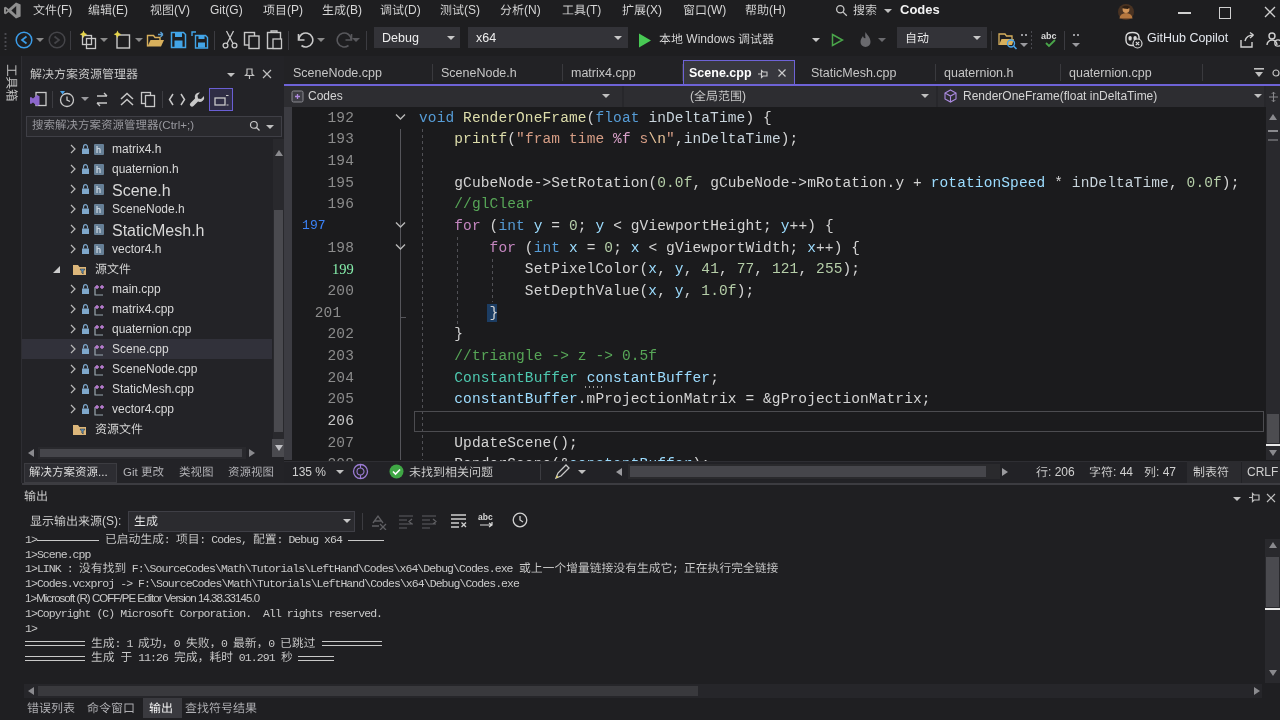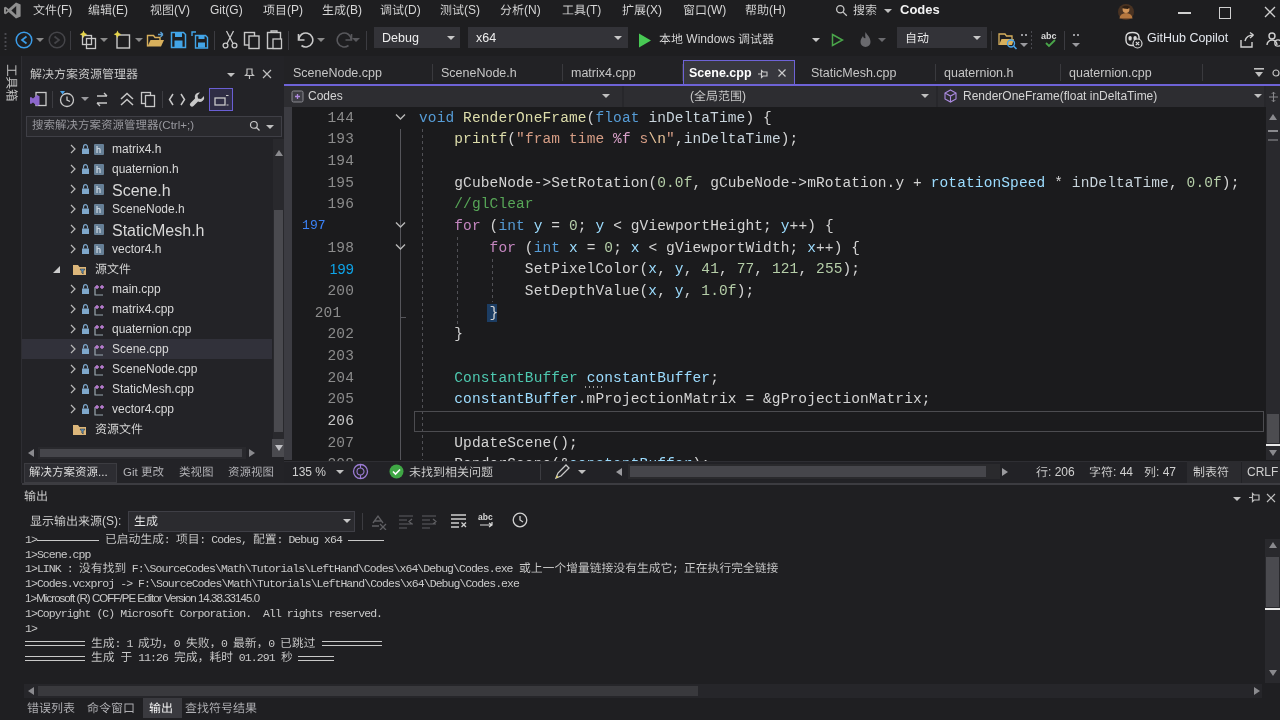--- a/index.html
+++ b/index.html
@@ -750,48 +750,49 @@
 <path d="M1 1.5 L5.5 6 L10 1.5" fill="none" stroke="#b8b8b8" stroke-width="1.4"></path>
     </svg>
     <svg style="position:absolute;left:395px;top:221.4px" width="11" height="8" viewBox="0 0 11 8">
 <path d="M1 1.5 L5.5 6 L10 1.5" fill="none" stroke="#b8b8b8" stroke-width="1.4"></path>
     </svg>
     <svg style="position:absolute;left:395px;top:243.0px" width="11" height="8" viewBox="0 0 11 8">
 <path d="M1 1.5 L5.5 6 L10 1.5" fill="none" stroke="#b8b8b8" stroke-width="1.4"></path>
     </svg>
     <div style="position:absolute;left:487px;top:304.03000000000003px;width:10px;height:18px;background:#1c3d63;"></div>
     <div style="position:absolute;left:414px;top:411.38px;width:850px;height:20.5px;border:1px solid #4c4c50;"></div>
-    <div style="position:absolute;left:302px;top:109.50px;width:52px;text-align:right;font-family:'Liberation Mono',monospace;font-size:14.5px;letter-spacing:0.12px;color:#8c8c8c;line-height:normal">144</div>
+    <div style="position:absolute;left:302px;top:109.50px;width:52px;text-align:right;font-family:'Liberation Mono',monospace;font-size:14.5px;letter-spacing:0.12px;color:#8c8c8c;line-height:normal">192</div>
     <div style="position:absolute;left:302px;top:131.17px;width:52px;text-align:right;font-family:'Liberation Mono',monospace;font-size:14.5px;letter-spacing:0.12px;color:#8c8c8c;line-height:normal">193</div>
     <div style="position:absolute;left:302px;top:152.84px;width:52px;text-align:right;font-family:'Liberation Mono',monospace;font-size:14.5px;letter-spacing:0.12px;color:#8c8c8c;line-height:normal">194</div>
     <div style="position:absolute;left:302px;top:174.51px;width:52px;text-align:right;font-family:'Liberation Mono',monospace;font-size:14.5px;letter-spacing:0.12px;color:#8c8c8c;line-height:normal">195</div>
     <div style="position:absolute;left:302px;top:196.18px;width:52px;text-align:right;font-family:'Liberation Mono',monospace;font-size:14.5px;letter-spacing:0.12px;color:#8c8c8c;line-height:normal">196</div>
     <div style="position:absolute;left:302px;top:217.85px;width:52px;text-align:left;font-family:'Liberation Mono',monospace;font-size:13px;letter-spacing:0.12px;color:#3b82f6;line-height:normal">197</div>
     <div style="position:absolute;left:302px;top:239.52px;width:52px;text-align:right;font-family:'Liberation Mono',monospace;font-size:14.5px;letter-spacing:0.12px;color:#8c8c8c;line-height:normal">198</div>
-    <div style="position:absolute;left:302px;top:261.19px;width:52px;text-align:right;font-family:Liberation Sans, sans-serif;font-size:14.5px;letter-spacing:0.12px;color:#0ea5e9;line-height:normal">199</div>
+    <div style="position:absolute;left:302px;top:261.19px;width:52px;text-align:right;font-family:Liberation Serif, serif;font-size:14.5px;letter-spacing:0.12px;color:#86efac;line-height:normal">199</div>
     <div style="position:absolute;left:302px;top:282.86px;width:52px;text-align:right;font-family:'Liberation Mono',monospace;font-size:14.5px;letter-spacing:0.12px;color:#8c8c8c;line-height:normal">200</div>
     <div style="position:absolute;left:302px;top:304.53px;width:52px;text-align:center;font-family:'Liberation Mono',monospace;font-size:14.5px;letter-spacing:0.12px;color:#8c8c8c;line-height:normal">201</div>
     <div style="position:absolute;left:302px;top:326.20px;width:52px;text-align:right;font-family:'Liberation Mono',monospace;font-size:14.5px;letter-spacing:0.12px;color:#8c8c8c;line-height:normal">202</div>
     <div style="position:absolute;left:302px;top:347.87px;width:52px;text-align:right;font-family:'Liberation Mono',monospace;font-size:14.5px;letter-spacing:0.12px;color:#8c8c8c;line-height:normal">203</div>
     <div style="position:absolute;left:302px;top:369.54px;width:52px;text-align:right;font-family:'Liberation Mono',monospace;font-size:14.5px;letter-spacing:0.12px;color:#8c8c8c;line-height:normal">204</div>
     <div style="position:absolute;left:302px;top:391.21px;width:52px;text-align:right;font-family:'Liberation Mono',monospace;font-size:14.5px;letter-spacing:0.12px;color:#8c8c8c;line-height:normal">205</div>
     <div style="position:absolute;left:302px;top:412.88px;width:52px;text-align:right;font-family:'Liberation Mono',monospace;font-size:14.5px;letter-spacing:0.12px;color:#c6c6c6;line-height:normal">206</div>
     <div style="position:absolute;left:302px;top:434.55px;width:52px;text-align:right;font-family:'Liberation Mono',monospace;font-size:14.5px;letter-spacing:0.12px;color:#8c8c8c;line-height:normal">207</div>
     <div style="position:absolute;left:302px;top:456.22px;width:52px;text-align:right;font-family:'Liberation Mono',monospace;font-size:14.5px;letter-spacing:0.12px;color:#8c8c8c;line-height:normal">208</div>
     <div style="position:absolute;left:419px;top:109.5px;width:840px;height:353px;overflow:hidden">
       <div style="position:absolute;left:0;top:0.00px;font-family:'Liberation Mono',monospace;font-size:14.5px;letter-spacing:0.12px;white-space:pre;line-height:normal"><span style="color:#569cd6">void </span><span style="color:#dcdcaa">RenderOneFrame</span><span style="color:#d4d4d4">(</span><span style="color:#569cd6">float </span><span style="color:#c8d4dc">inDeltaTime</span><span style="color:#d4d4d4">) {</span></div>
       <div style="position:absolute;left:0;top:21.67px;font-family:'Liberation Mono',monospace;font-size:14.5px;letter-spacing:0.12px;white-space:pre;line-height:normal">    <span style="color:#dcdcaa">printf</span><span style="color:#d4d4d4">(</span><span style="color:#d69d85">"fram time </span><span style="color:#d8a0c8">%f</span><span style="color:#d69d85"> s</span><span style="color:#e8c49a">\n</span><span style="color:#d69d85">"</span><span style="color:#d4d4d4">,</span><span style="color:#c8d4dc">inDeltaTime</span><span style="color:#d4d4d4">);</span></div>
       <div style="position:absolute;left:0;top:65.01px;font-family:'Liberation Mono',monospace;font-size:14.5px;letter-spacing:0.12px;white-space:pre;line-height:normal">    <span style="color:#d4d4d4">gCubeNode-&gt;</span><span style="color:#d4d4d4">SetRotation</span><span style="color:#d4d4d4">(</span><span style="color:#b5cea8">0.0f</span><span style="color:#d4d4d4">, gCubeNode-&gt;mRotation.y + </span><span style="color:#9cdcfe">rotationSpeed</span><span style="color:#d4d4d4"> * </span><span style="color:#c8d4dc">inDeltaTime</span><span style="color:#d4d4d4">, </span><span style="color:#b5cea8">0.0f</span><span style="color:#d4d4d4">);</span></div>
       <div style="position:absolute;left:0;top:86.68px;font-family:'Liberation Mono',monospace;font-size:14.5px;letter-spacing:0.12px;white-space:pre;line-height:normal">    <span style="color:#57a657">//glClear</span></div>
       <div style="position:absolute;left:0;top:108.35px;font-family:'Liberation Mono',monospace;font-size:14.5px;letter-spacing:0.12px;white-space:pre;line-height:normal">    <span style="color:#c586c0">for</span><span style="color:#d4d4d4"> (</span><span style="color:#569cd6">int </span><span style="color:#9cdcfe">y</span><span style="color:#d4d4d4"> = </span><span style="color:#b5cea8">0</span><span style="color:#d4d4d4">; </span><span style="color:#9cdcfe">y</span><span style="color:#d4d4d4"> &lt; gViewportHeight; </span><span style="color:#9cdcfe">y</span><span style="color:#d4d4d4">++) {</span></div>
       <div style="position:absolute;left:0;top:130.02px;font-family:'Liberation Mono',monospace;font-size:14.5px;letter-spacing:0.12px;white-space:pre;line-height:normal">        <span style="color:#c586c0">for</span><span style="color:#d4d4d4"> (</span><span style="color:#569cd6">int </span><span style="color:#9cdcfe">x</span><span style="color:#d4d4d4"> = </span><span style="color:#b5cea8">0</span><span style="color:#d4d4d4">; </span><span style="color:#9cdcfe">x</span><span style="color:#d4d4d4"> &lt; gViewportWidth; </span><span style="color:#9cdcfe">x</span><span style="color:#d4d4d4">++) {</span></div>
       <div style="position:absolute;left:0;top:151.69px;font-family:'Liberation Mono',monospace;font-size:14.5px;letter-spacing:0.12px;white-space:pre;line-height:normal">            <span style="color:#d4d4d4">SetPixelColor(</span><span style="color:#9cdcfe">x</span><span style="color:#d4d4d4">, </span><span style="color:#9cdcfe">y</span><span style="color:#d4d4d4">, </span><span style="color:#b5cea8">41</span><span style="color:#d4d4d4">, </span><span style="color:#b5cea8">77</span><span style="color:#d4d4d4">, </span><span style="color:#b5cea8">121</span><span style="color:#d4d4d4">, </span><span style="color:#b5cea8">255</span><span style="color:#d4d4d4">);</span></div>
       <div style="position:absolute;left:0;top:173.36px;font-family:'Liberation Mono',monospace;font-size:14.5px;letter-spacing:0.12px;white-space:pre;line-height:normal">            <span style="color:#d4d4d4">SetDepthValue(</span><span style="color:#9cdcfe">x</span><span style="color:#d4d4d4">, </span><span style="color:#9cdcfe">y</span><span style="color:#d4d4d4">, </span><span style="color:#b5cea8">1.0f</span><span style="color:#d4d4d4">);</span></div>
       <div style="position:absolute;left:0;top:195.03px;font-family:'Liberation Mono',monospace;font-size:14.5px;letter-spacing:0.12px;white-space:pre;line-height:normal">        <span style="color:#d4d4d4">}</span></div>
       <div style="position:absolute;left:0;top:216.70px;font-family:'Liberation Mono',monospace;font-size:14.5px;letter-spacing:0.12px;white-space:pre;line-height:normal">    <span style="color:#d4d4d4">}</span></div>
+      <div style="position:absolute;left:0;top:238.37px;font-family:'Liberation Mono',monospace;font-size:14.5px;letter-spacing:0.12px;white-space:pre;line-height:normal">    <span style="color:#57a657">//triangle -&gt; z -&gt; 0.5f</span></div>
       <div style="position:absolute;left:0;top:260.04px;font-family:'Liberation Mono',monospace;font-size:14.5px;letter-spacing:0.12px;white-space:pre;line-height:normal">    <span style="color:#4ec9b0">ConstantBuffer</span><span style="color:#d4d4d4"> </span><span style="color:#9cdcfe">constantBuffer</span><span style="color:#d4d4d4">;</span></div>
       <div style="position:absolute;left:0;top:281.71px;font-family:'Liberation Mono',monospace;font-size:14.5px;letter-spacing:0.12px;white-space:pre;line-height:normal">    <span style="color:#9cdcfe">constantBuffer</span><span style="color:#d4d4d4">.mProjectionMatrix = &amp;gProjectionMatrix;</span></div>
       <div style="position:absolute;left:0;top:325.05px;font-family:'Liberation Mono',monospace;font-size:14.5px;letter-spacing:0.12px;white-space:pre;line-height:normal">    <span style="color:#d4d4d4">UpdateScene();</span></div>
       <div style="position:absolute;left:0;top:346.72px;font-family:'Liberation Mono',monospace;font-size:14.5px;letter-spacing:0.12px;white-space:pre;line-height:normal">    <span style="color:#d4d4d4">RenderScene(&amp;</span><span style="color:#9cdcfe">constantBuffer</span><span style="color:#d4d4d4">);</span></div>
     </div>
     <div style="position:absolute;left:585px;top:385.54px;width:19px;height:2px;background:repeating-linear-gradient(90deg,#9a9a9a 0 1.5px,transparent 1.5px 4px);"></div>
     <div style="position:absolute;left:1266px;top:86px;width:14px;height:374px;background:#29292d;"></div>
     <svg style="position:absolute;left:1269px;top:92px" width="9" height="10" viewBox="0 0 13 14">
 <path d="M6.5 0 L6.5 14 M0 7 L13 7 M6.5 0 L4 2.5 M6.5 0 L9 2.5 M6.5 14 L4 11.5 M6.5 14 L9 11.5" stroke="#8a8a8e" stroke-width="1.4"></path>
     </svg>

